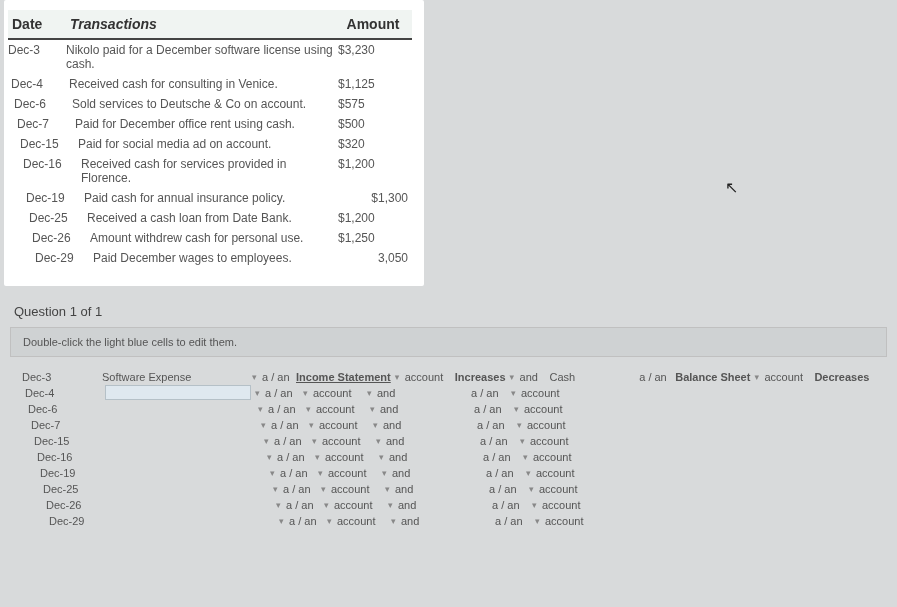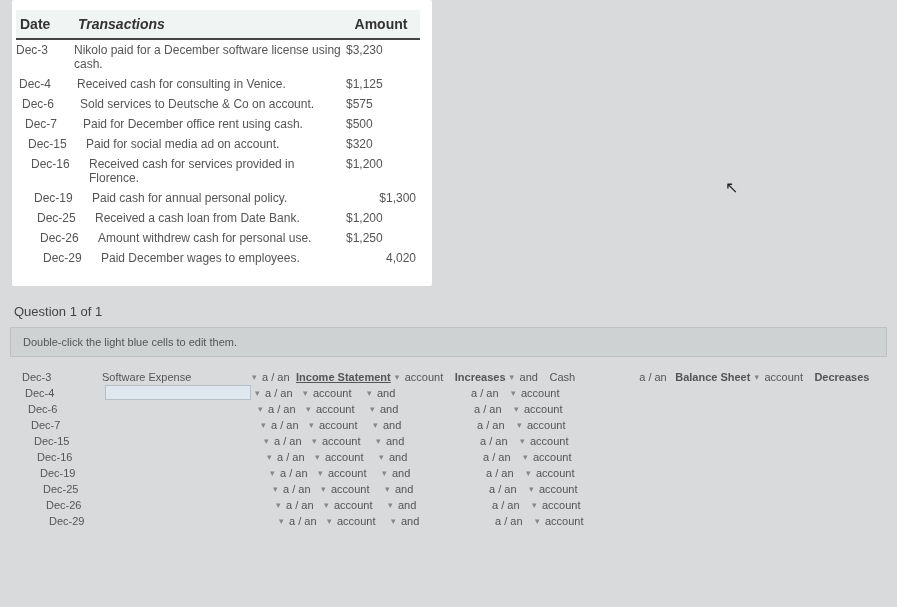--- a/index.html
+++ b/index.html
@@ -9,21 +9,21 @@
     width: 897px;
     height: 607px;
     overflow: hidden;
     color: #333;
     font-size: 13px;
     position: relative;
   }
   .tx-panel {
     background: #fff;
     width: 420px;
-    margin-left: 12px;
+    margin-left: 4px;
     padding: 10px 12px 18px 4px;
     border-radius: 2px;
   }
   .tx-head-row {
     display: flex;
     background: #f0f4f2;
     border-bottom: 2px solid #444;
     font-weight: bold;
     font-size: 14px;
     padding: 6px 4px;
@@ -132,37 +132,37 @@
         <div class="c-tx">Paid for social media ad on account.</div>
         <div class="c-amt" style="text-align:left">$320</div>
       </div>
       <div class="tx-row" style="padding-left: 15px;">
         <div class="c-date">Dec-16</div>
         <div class="c-tx">Received cash for services provided in Florence.</div>
         <div class="c-amt" style="text-align:left">$1,200</div>
       </div>
       <div class="tx-row" style="padding-left: 18px;">
         <div class="c-date">Dec-19</div>
-        <div class="c-tx">Paid cash for annual personal policy.</div>
+        <div class="c-tx">Paid cash for annual insurance policy.</div>
         <div class="c-amt" style="text-align:right">$1,300</div>
       </div>
       <div class="tx-row" style="padding-left: 21px;">
         <div class="c-date">Dec-25</div>
         <div class="c-tx">Received a cash loan from Date Bank.</div>
         <div class="c-amt" style="text-align:left">$1,200</div>
       </div>
       <div class="tx-row" style="padding-left: 24px;">
         <div class="c-date">Dec-26</div>
         <div class="c-tx">Amount withdrew cash for personal use.</div>
         <div class="c-amt" style="text-align:left">$1,250</div>
       </div>
       <div class="tx-row" style="padding-left: 27px;">
         <div class="c-date">Dec-29</div>
         <div class="c-tx">Paid December wages to employees.</div>
-        <div class="c-amt" style="text-align:right">4,020</div>
+        <div class="c-amt" style="text-align:right">3,050</div>
       </div>
     </div>
 </div>
 
 <div class="q-label">Question 1 of 1</div>
 <div class="instr">Double-click the light blue cells to edit them.</div>
 
 <div class="grid-wrap">
   <div id="grid-body">
       <div class="grid-row" style="padding-left: 0px;">

